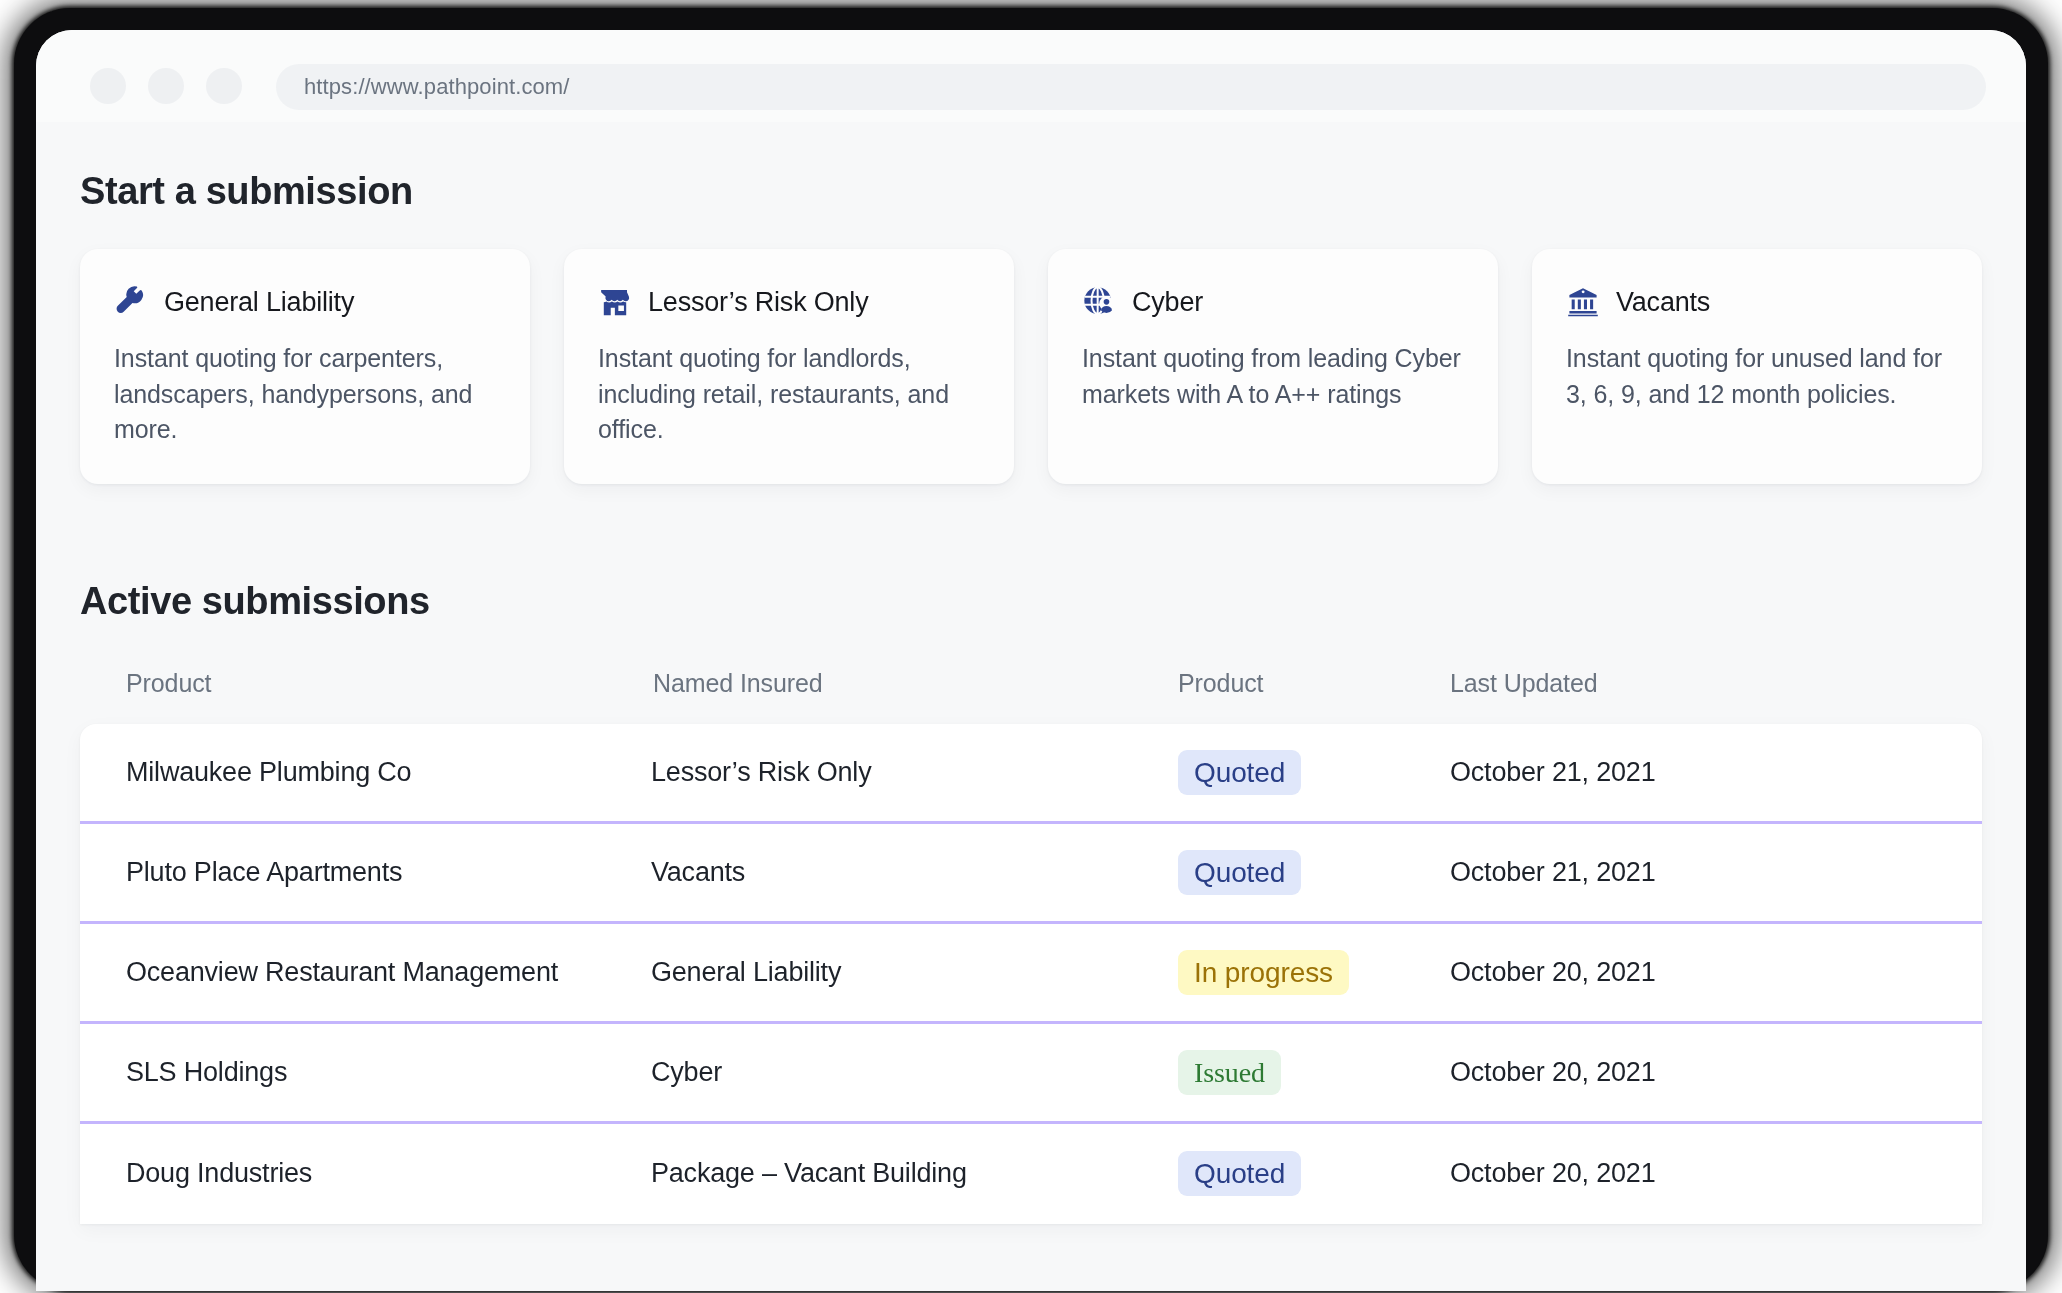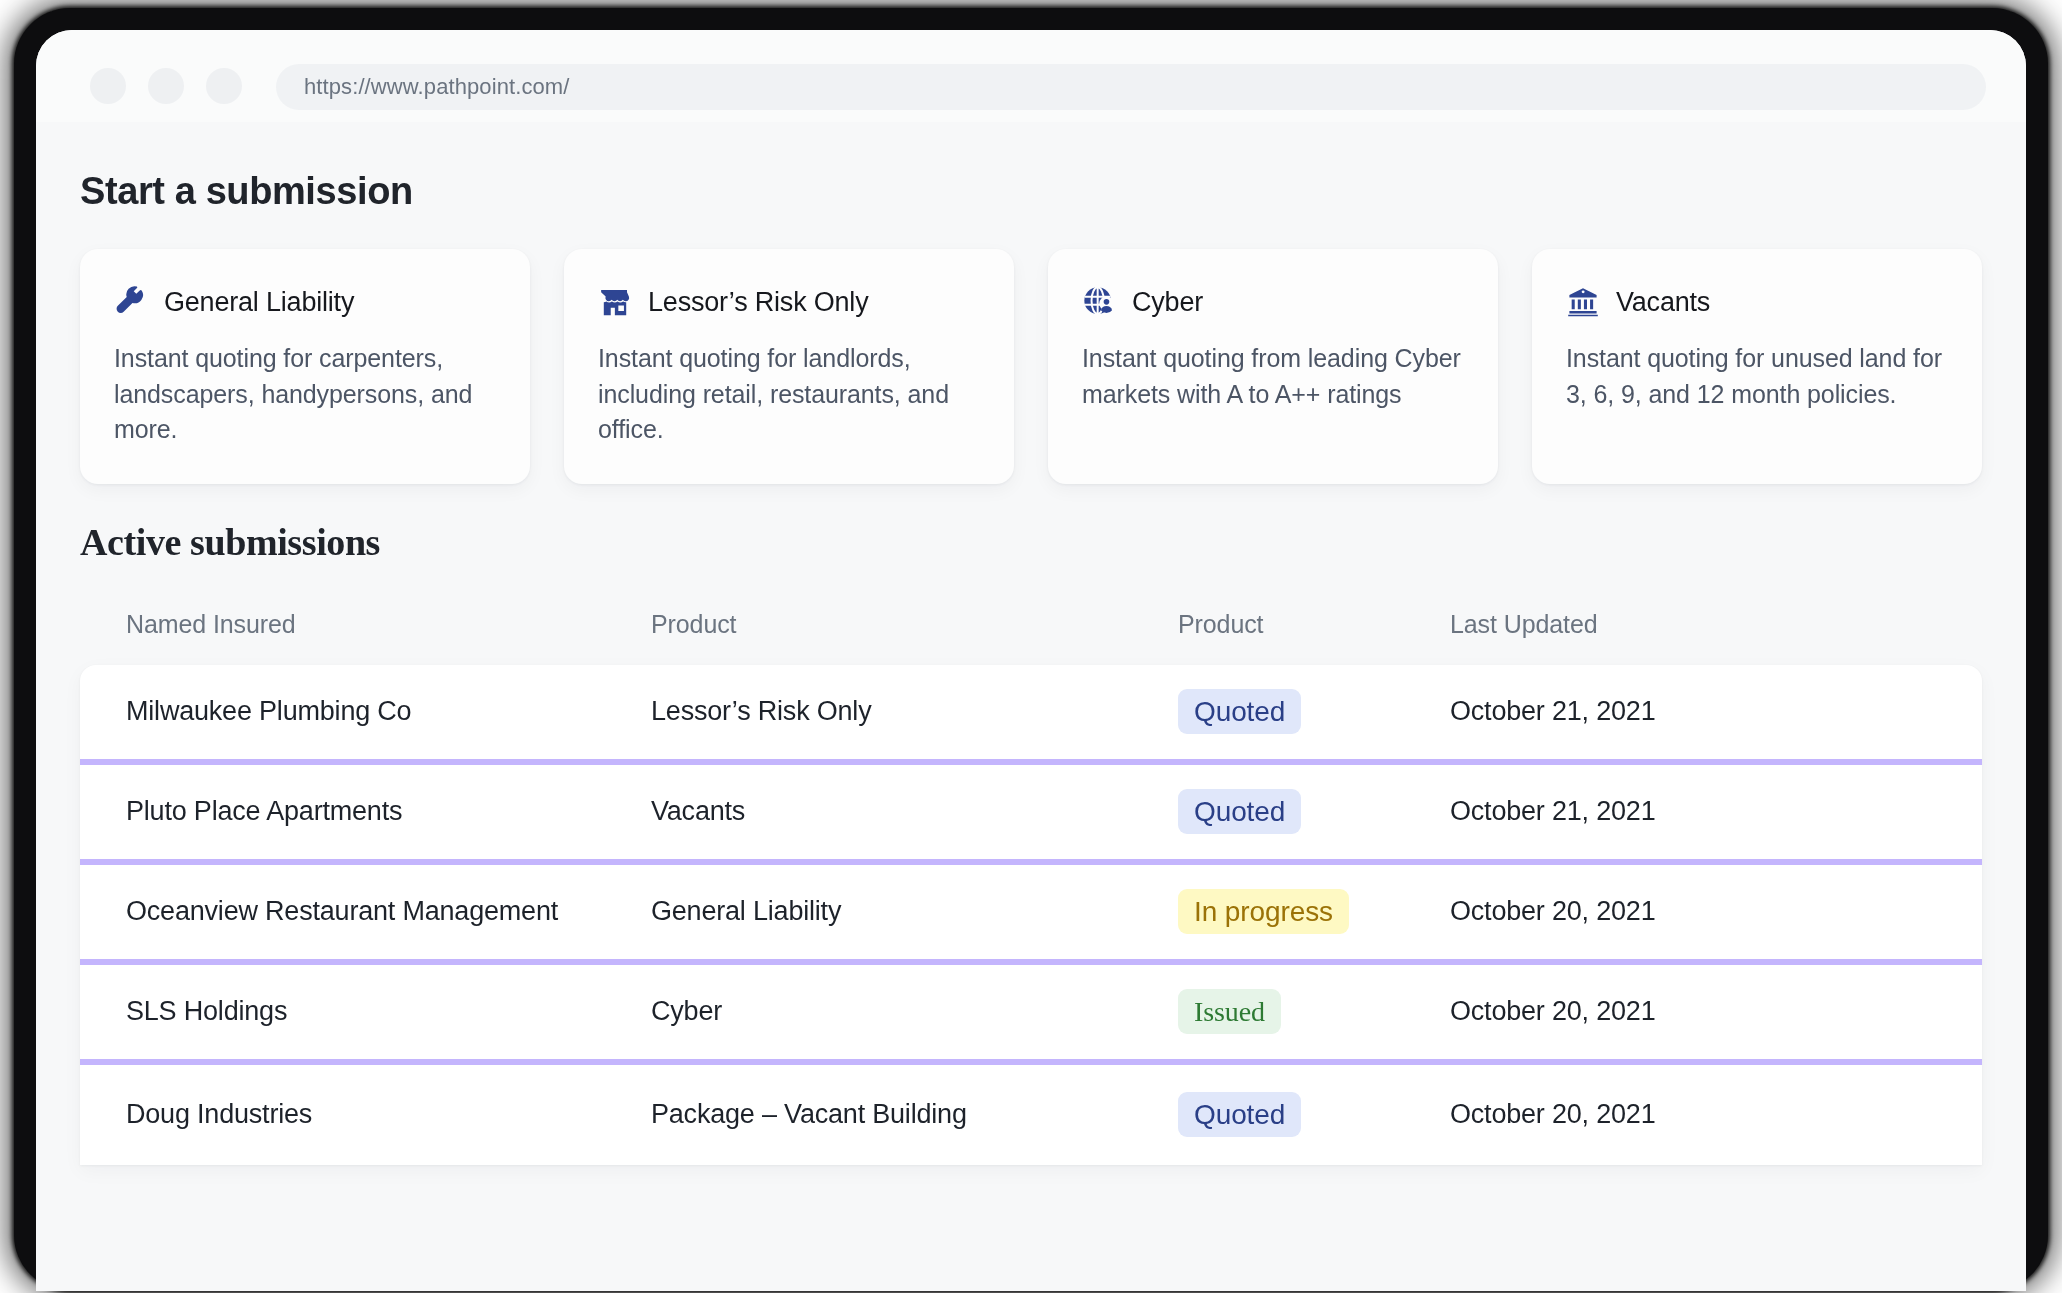--- a/index.html
+++ b/index.html
@@ -85,21 +85,21 @@
     padding: 0 44px;
   }
 
   .section-heading {
     font-size: 38px;
     font-weight: bold;
     color: #20242b;
     letter-spacing: -0.4px;
   }
   #start-heading { padding-top: 48px; }
-  #active-heading { padding-top: 36px; font-family: Liberation Serif, serif; }
+  #active-heading { padding-top: 96px; }
 
   
   #product-cards {
     display: flex;
     gap: 34px;
     margin-top: 36px;
   }
   .product-card {
     flex: 1;
     background: #fdfdfd;
@@ -157,21 +157,21 @@
     border-radius: 16px 16px 0 0;
     box-shadow: 0 1px 3px rgba(22,30,45,0.05),
                 0 6px 20px rgba(22,30,45,0.04);
     overflow: hidden;
   }
   .table-row {
     display: flex;
     align-items: center;
     height: 100px;
     padding-left: 46px;
-    border-bottom: 6px solid #c4b5fd;
+    border-bottom: 3px solid #c4b5fd;
     cursor: pointer;
   }
   .table-row:last-child { border-bottom: none; }
 
   .col-insured { width: 525px; flex: 0 0 525px; }
   .col-product { width: 527px; flex: 0 0 527px; }
   .col-status  { width: 272px; flex: 0 0 272px; }
   .col-updated { flex: 1 1 auto; }
 
   .td {
@@ -273,22 +273,22 @@
         <div class="product-card-desc">Instant quoting for unused land for 3, 6, 9, and 12 month policies.</div>
       </div>
 
     </div>
 
     <div id="active-heading" class="section-heading">Active submissions</div>
 
     <div id="submissions-table">
 
       <div id="table-header-row">
+        <div class="th col-product">Product</div>
         <div class="th col-insured">Named Insured</div>
-        <div class="th col-product">Product</div>
         <div class="th col-status">Product</div>
         <div class="th col-updated">Last Updated</div>
       </div>
 
       <div id="table-card">
 
         <div class="table-row">
           <div class="td col-insured">Milwaukee Plumbing Co</div>
           <div class="td col-product">Lessor’s Risk Only</div>
           <div class="col-status">

